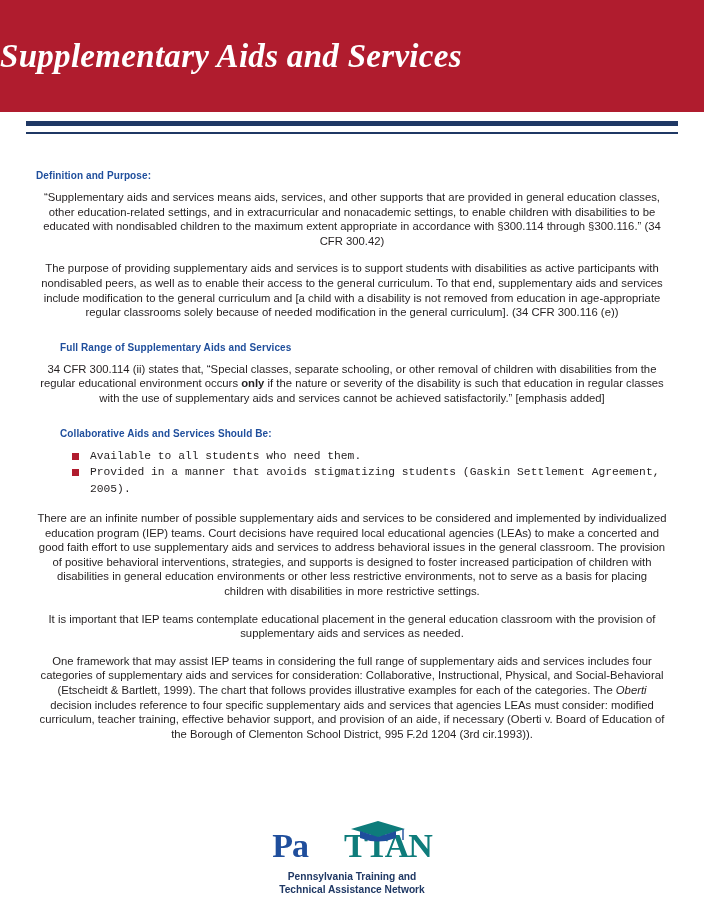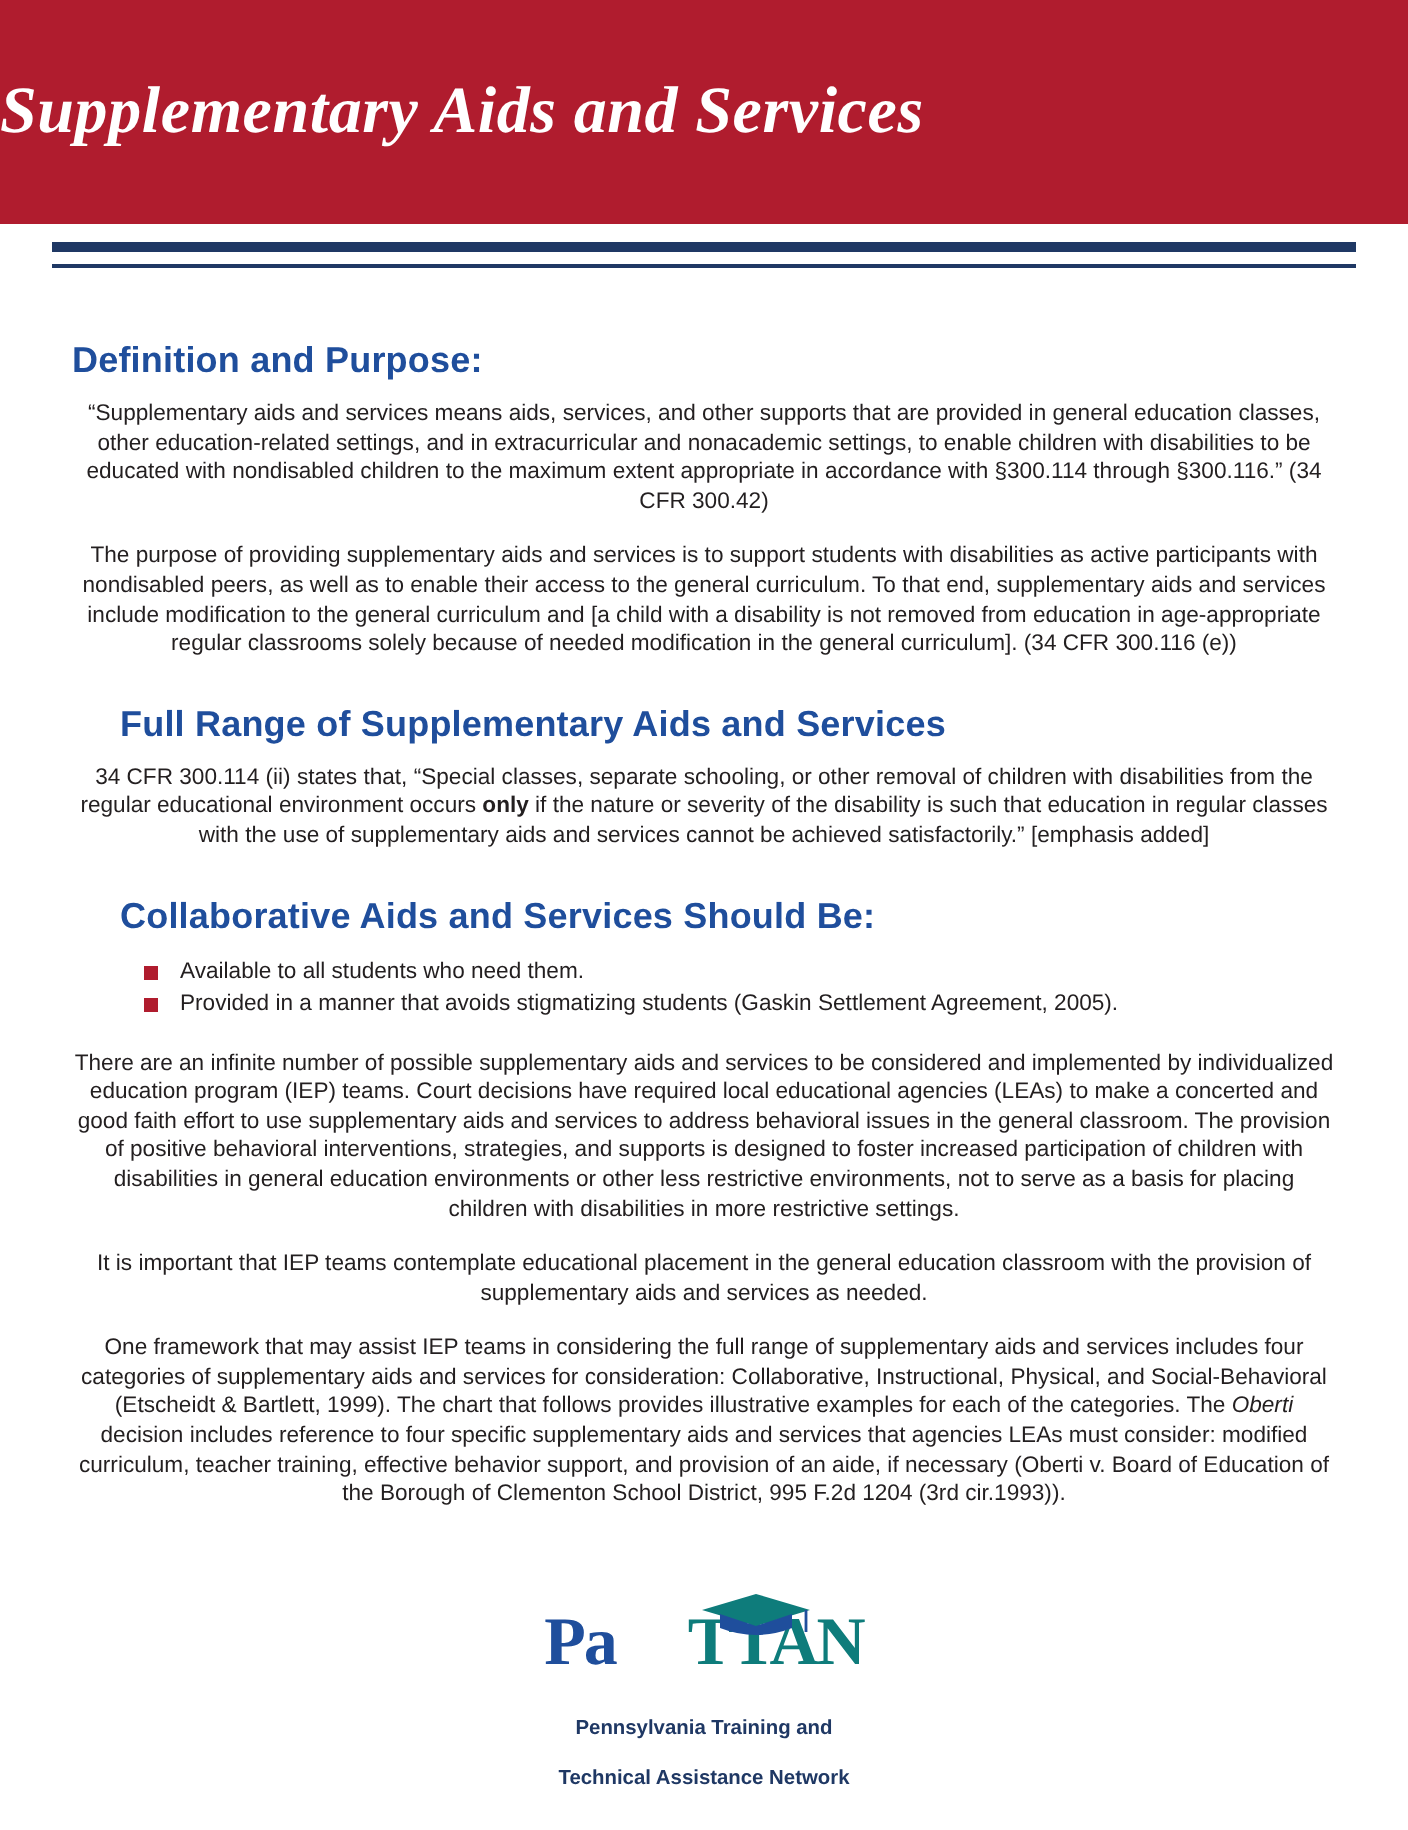--- a/index.html
+++ b/index.html
@@ -55,21 +55,21 @@
     height: 2px;
     background: #1f3864;
     margin: 0 26px;
   }
   
   .content {
     padding: 36px 36px 0 36px;
   }
   h2.section {
     color: #1f4e9c;
-    font-size: 18px;
+    font-size: 10px;
     font-weight: bold;
     margin: 0 0 9px 0;
     letter-spacing: 0.1px;
   }
   h2.section.spaced {
     margin-top: 22px;
     padding-left: 24px;
   }
   p.body {
     font-size: 11.3px;
@@ -80,20 +80,21 @@
   .bullets {
     list-style: none;
     margin: 4px 0 14px 0;
     padding: 0 0 0 36px;
   }
   .bullets li {
     position: relative;
     font-size: 11.3px;
     line-height: 16.5px;
     padding-left: 18px;
+    font-family: Liberation Mono, monospace;
   }
   .bullets li .sq {
     position: absolute;
     left: 0;
     top: 5px;
     width: 7px;
     height: 7px;
     background: #b01c2e;
     display: inline-block;
   }
@@ -119,21 +120,21 @@
   .logo-text {
     font-family: "Liberation Serif", serif;
     font-weight: bold;
     font-size: 34px;
     letter-spacing: -1px;
     line-height: 40px;
   }
   .logo-pa { color: #1f4e9c; }
   .logo-ttan { color: #0e7c7b; padding-left: 36px; }
   .logo-sub {
-    margin-top: 13px;
+    margin-top: 1px;
     font-size: 10.2px;
     font-weight: bold;
     color: #1f3864;
     line-height: 12.5px;
   }
   .cap {
     position: absolute;
     top: -6px;
     left: 78px;
     width: 56px;

